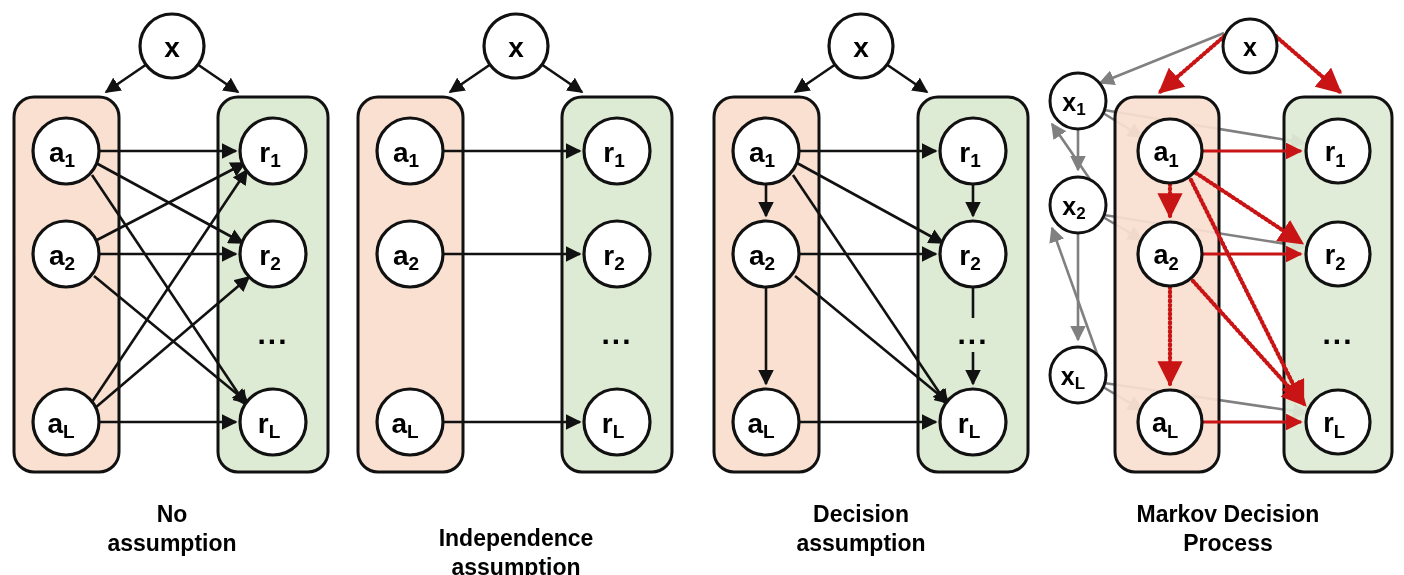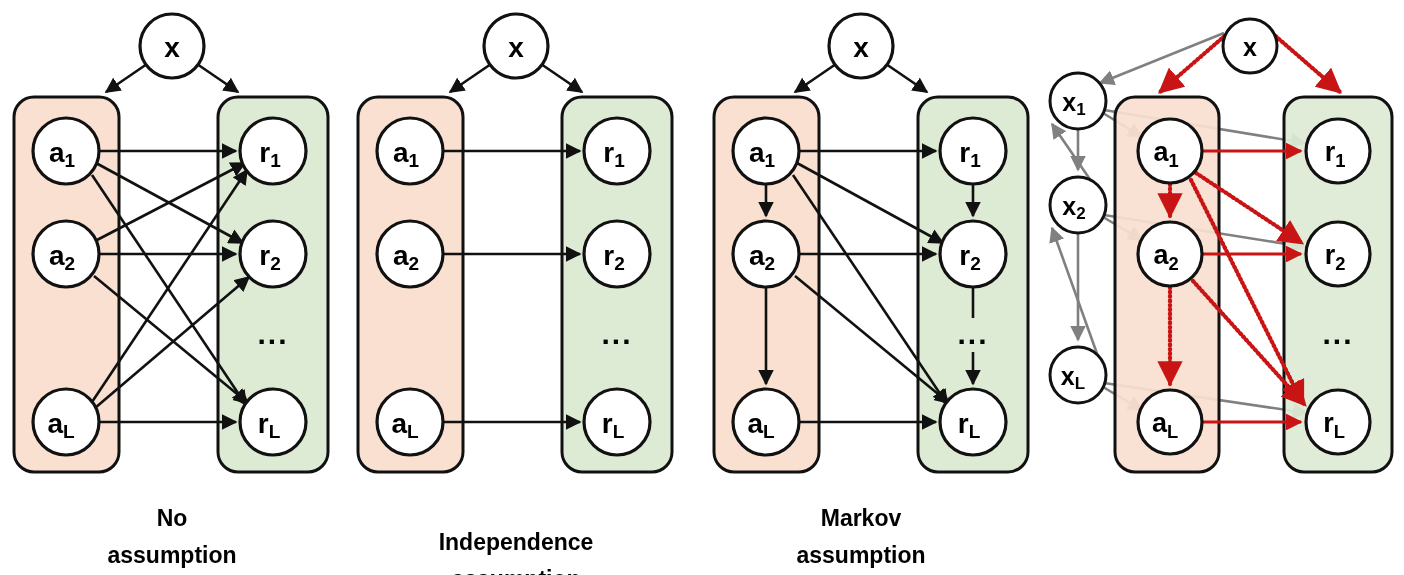--- a/index.html
+++ b/index.html
@@ -22,21 +22,21 @@
     top: 0;
     width: 1404px;
     height: 575px;
   }
   .panel-caption {
     position: absolute;
     text-align: center;
     font-family: "Liberation Sans", sans-serif;
     font-weight: bold;
     font-size: 23px;
-    line-height: 37px;
+    line-height: 29px;
     color: #000000;
     white-space: pre-line;
   }
   text.node-label {
     font-family: "Liberation Sans", sans-serif;
     font-weight: bold;
     fill: #000000;
     text-anchor: middle;
     dominant-baseline: central;
   }
@@ -310,16 +310,18 @@
 
   <div class="ellipsis-dots" style="left:273px; top:334px;">...</div>
   <div class="ellipsis-dots" style="left:617px; top:334px;">...</div>
   <div class="ellipsis-dots" style="left:973px; top:334px;">...</div>
   <div class="ellipsis-dots" style="left:1338px; top:334px;">...</div>
 
   <div class="panel-caption" style="left:22px; top:500px; width:300px;">No
 assumption</div>
   <div class="panel-caption" style="left:366px; top:524px; width:300px;">Independence
 assumption</div>
-  <div class="panel-caption" style="left:711px; top:500px; width:300px;">Markov
+  <div class="panel-caption" style="left:711px; top:500px; width:300px;">Decision
 assumption</div>
+  <div class="panel-caption" style="left:1078px; top:500px; width:300px;">Markov Decision
+Process</div>
 
 </div>
 
 </body></html>

